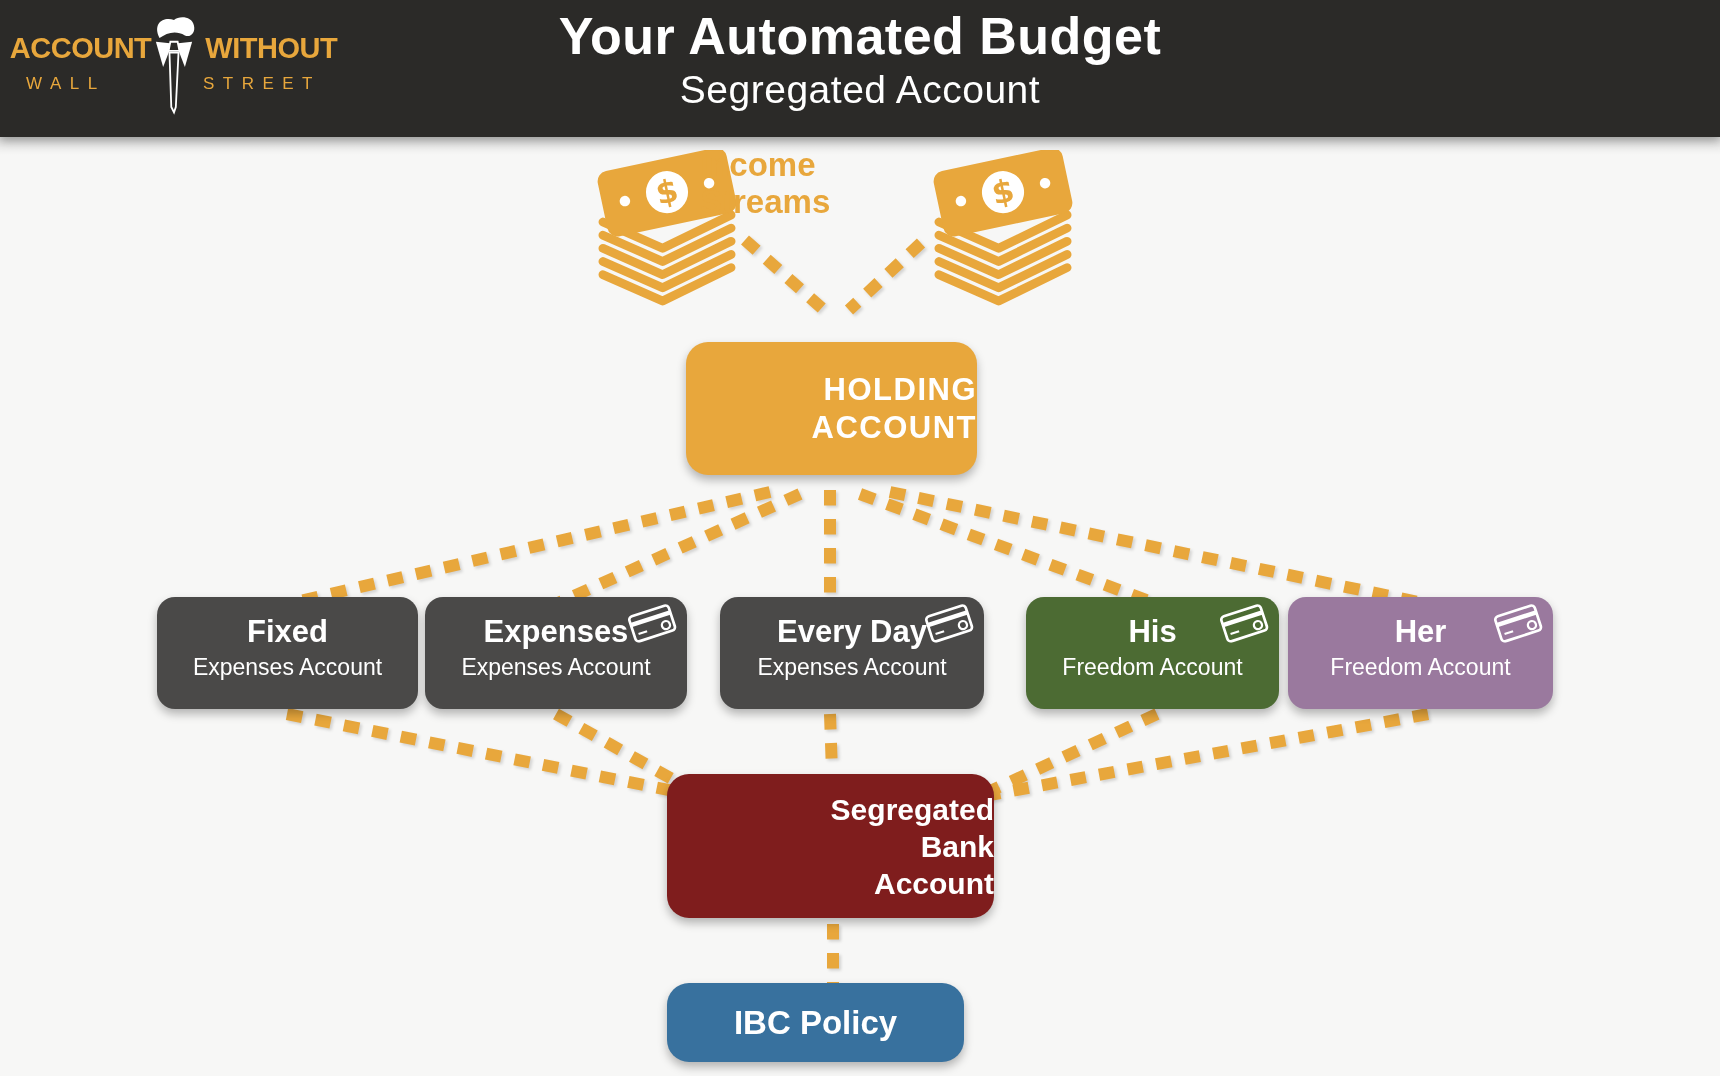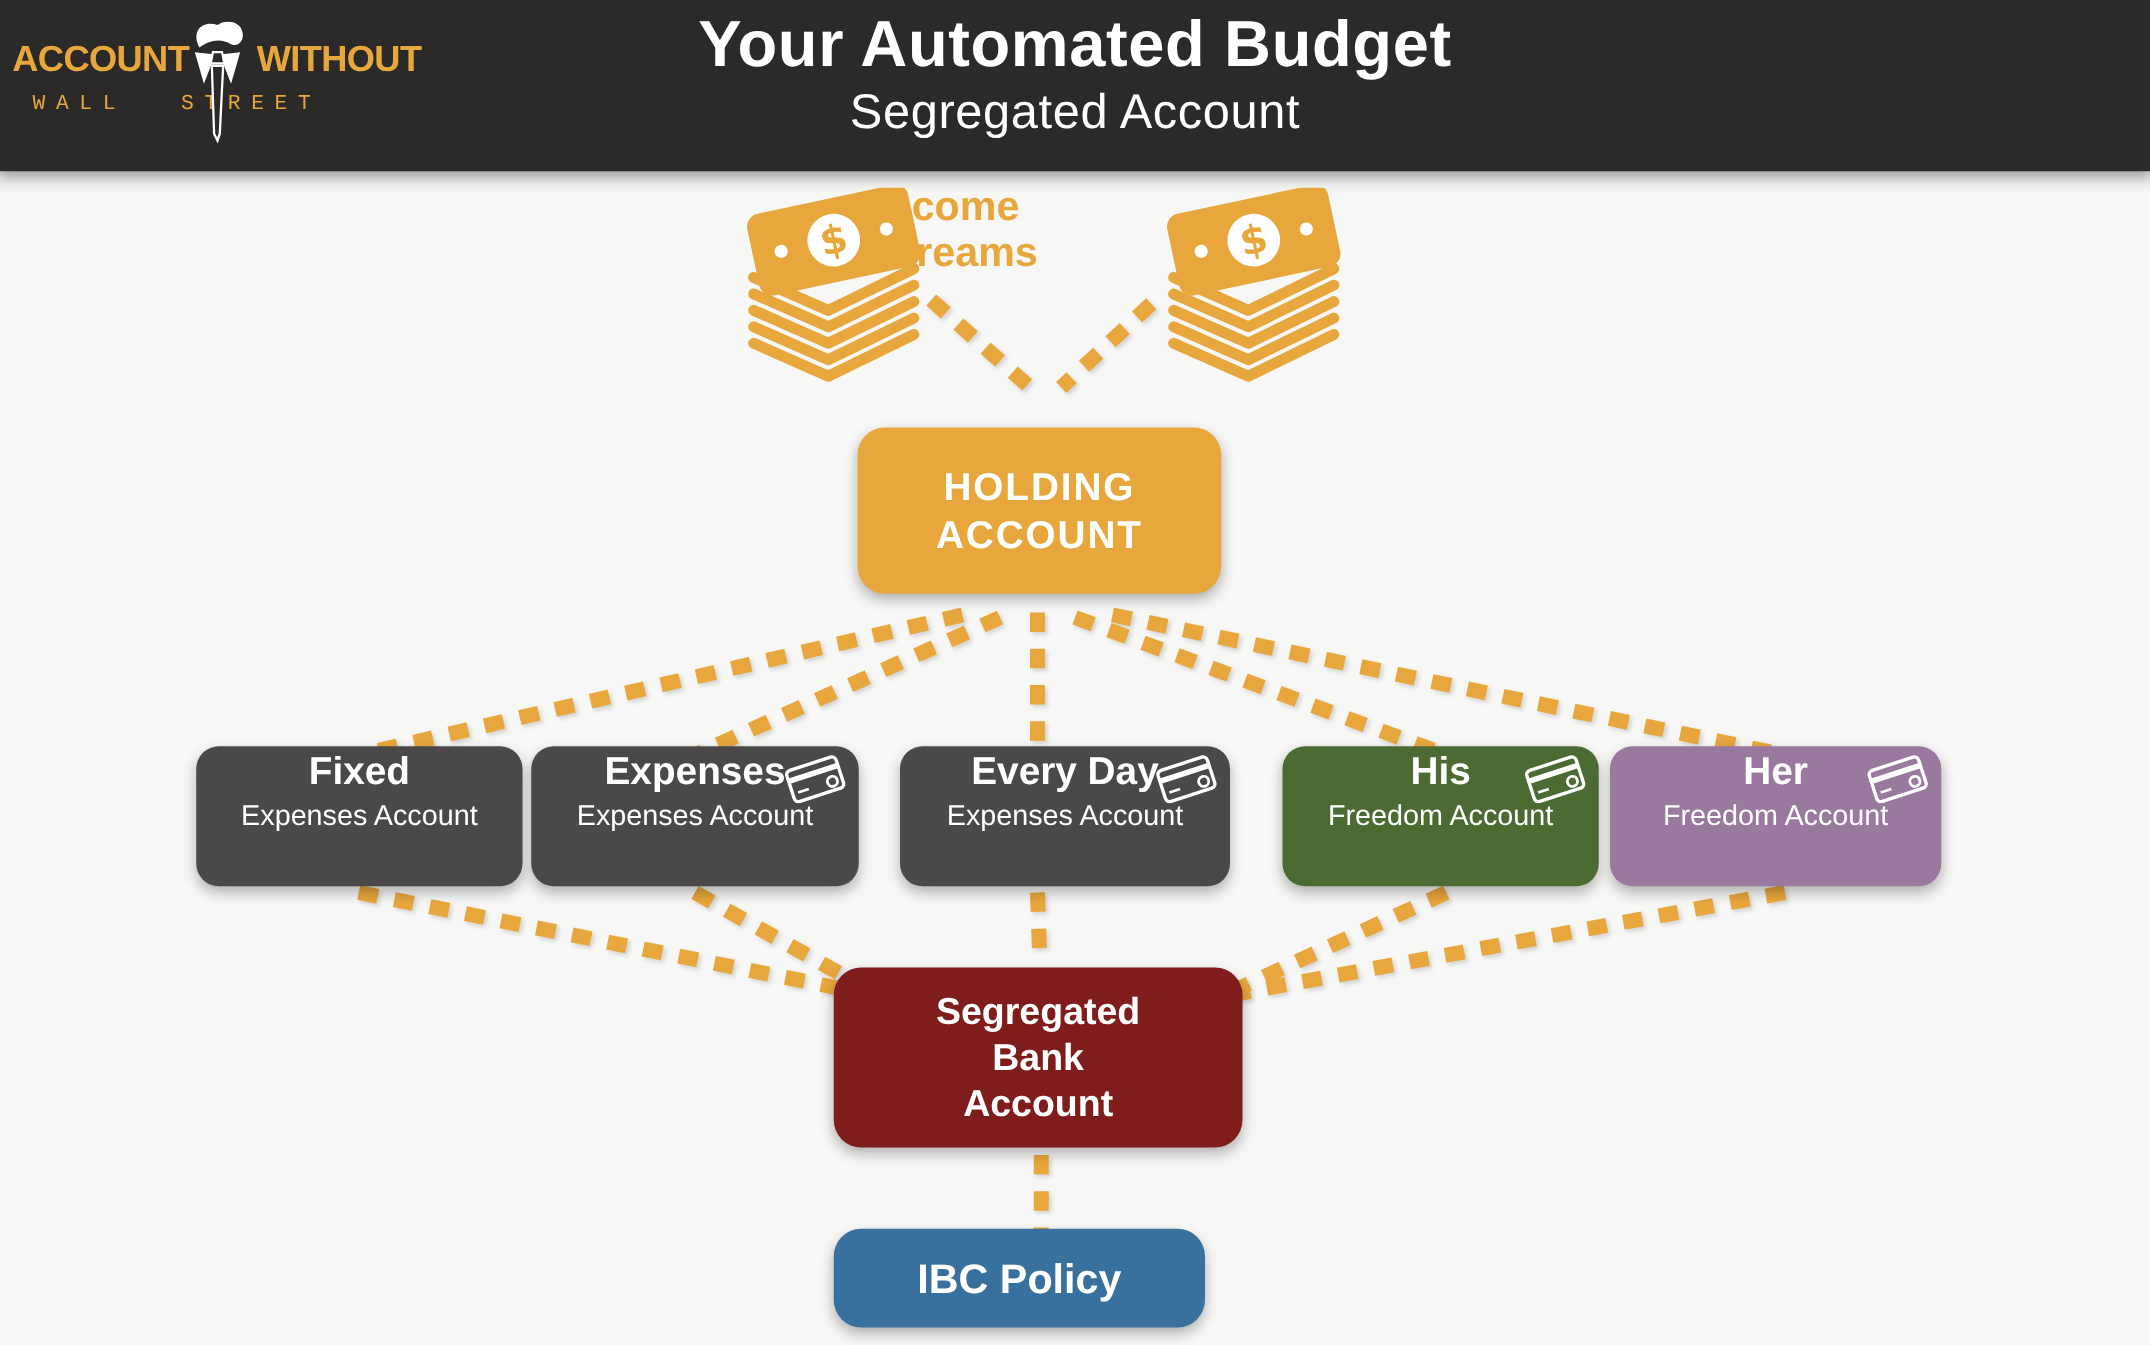--- a/index.html
+++ b/index.html
@@ -15,43 +15,43 @@
     box-shadow:0 4px 9px rgba(0,0,0,.30);
     z-index:5;
   }
   .titles{position:absolute;left:0;top:0;width:100%;text-align:center;color:#fff;}
   .title-main{margin-top:6px;font-size:52px;font-weight:800;letter-spacing:.5px;}
   .title-sub{margin-top:2px;font-size:39px;font-weight:400;letter-spacing:.5px;}
   
   .logo{position:absolute;left:26px;top:10px;width:295px;height:120px;}
   .logo-row1{display:flex;justify-content:center;align-items:center;gap:54px;
     color:var(--gold,#e8a73c);font-weight:bold;font-size:29px;letter-spacing:-.5px;margin-top:22px;}
-  .logo-row2{display:flex;justify-content:flex-start;gap:44px;margin-top:9px;
-    color:var(--gold,#e8a73c);font-family:Liberation Mono, monospace;font-size:17px;letter-spacing:.5em;}
+  .logo-row2{display:flex;justify-content:space-between;gap:44px;margin-top:9px;
+    color:var(--gold,#e8a73c);font-family:Liberation Sans, sans-serif;font-size:17px;letter-spacing:.5em;}
   .logo-man{position:absolute;left:50%;top:0;transform:translateX(-50%);width:58px;height:116px;}
   
   .under-shade{position:absolute;left:0;top:137px;width:100%;height:18px;
     background:linear-gradient(rgba(0,0,0,.10),rgba(0,0,0,0));z-index:1;}
   
   .wires{position:absolute;left:0;top:0;width:1720px;height:1076px;z-index:2;
     filter:drop-shadow(2px 2px 1.5px rgba(0,0,0,.15));}
   .dash{stroke:var(--gold,#e8a73c);stroke-width:12;fill:none;stroke-dasharray:15.5 13.5;}
   
   .income-label{position:absolute;left:700px;top:146px;width:272px;text-align:left;
     color:var(--gold,#e8a73c);font-weight:bold;font-size:33px;line-height:37px;z-index:3;}
   .cash{position:absolute;z-index:3;}
   .cash-fill{fill:var(--gold,#e8a73c);}
   .cash-line{stroke:var(--gold,#e8a73c);stroke-width:10;fill:none;stroke-linecap:round;stroke-linejoin:round;}
   
   .node{position:absolute;color:#fff;text-align:center;z-index:4;
-    box-shadow:0 5px 10px rgba(0,0,0,.28);}
+    box-shadow:0 5px 10px rgba(0,0,0,.28);align-items:flex-end;}
   .holding{left:686px;top:342px;width:291px;height:133px;border-radius:22px;
     display:flex;flex-direction:column;justify-content:center;
     font-size:31px;font-weight:bold;letter-spacing:1.5px;line-height:38px;}
-  .acct{top:597px;height:112px;border-radius:18px;padding-top:2px;box-sizing:border-box;}
+  .acct{top:597px;height:112px;border-radius:18px;padding-top:17px;box-sizing:border-box;}
   .acct-title{font-size:31px;font-weight:bold;line-height:36px;}
   .acct-sub{font-size:23px;font-weight:500;line-height:30px;margin-top:2px;}
   .acct-card{position:absolute;right:8px;top:4px;width:54px;height:44px;}
   .card-stroke{stroke:#fff;fill:none;}
   .bank{left:667px;top:774px;width:327px;height:144px;border-radius:22px;
     display:flex;flex-direction:column;justify-content:center;
     font-size:30px;font-weight:bold;line-height:37px;}
   .policy{left:667px;top:983px;width:297px;height:79px;border-radius:22px;
     display:flex;align-items:center;justify-content:center;
     font-size:33px;font-weight:bold;}

